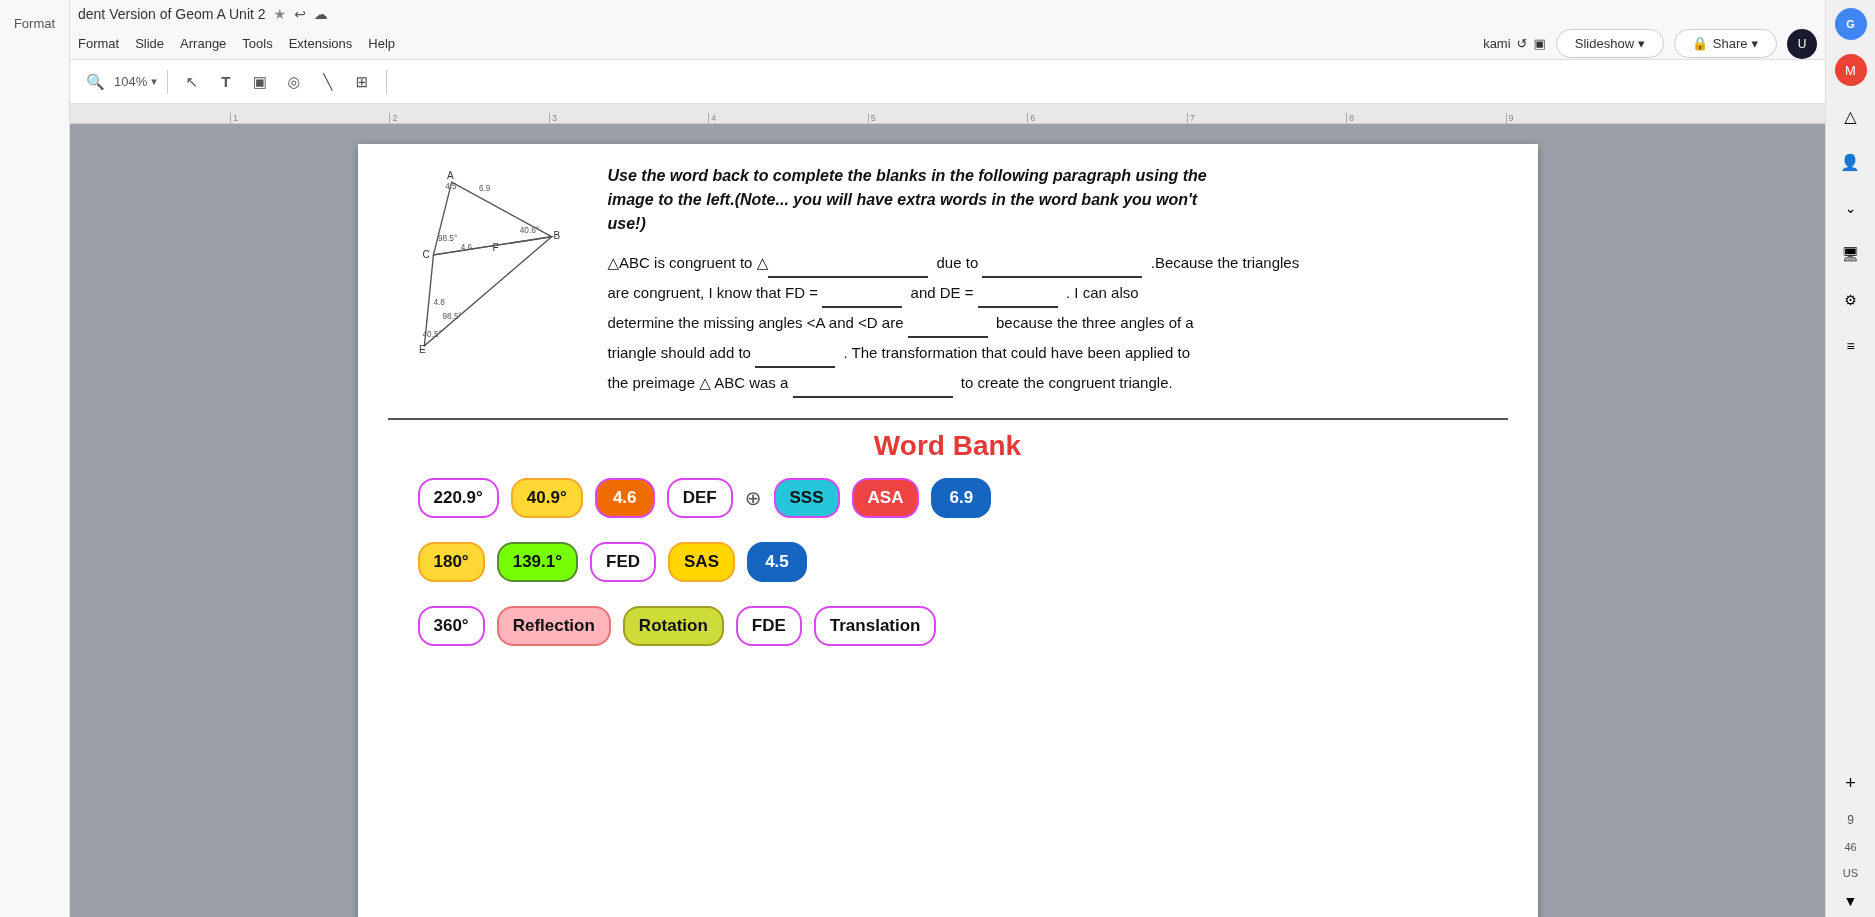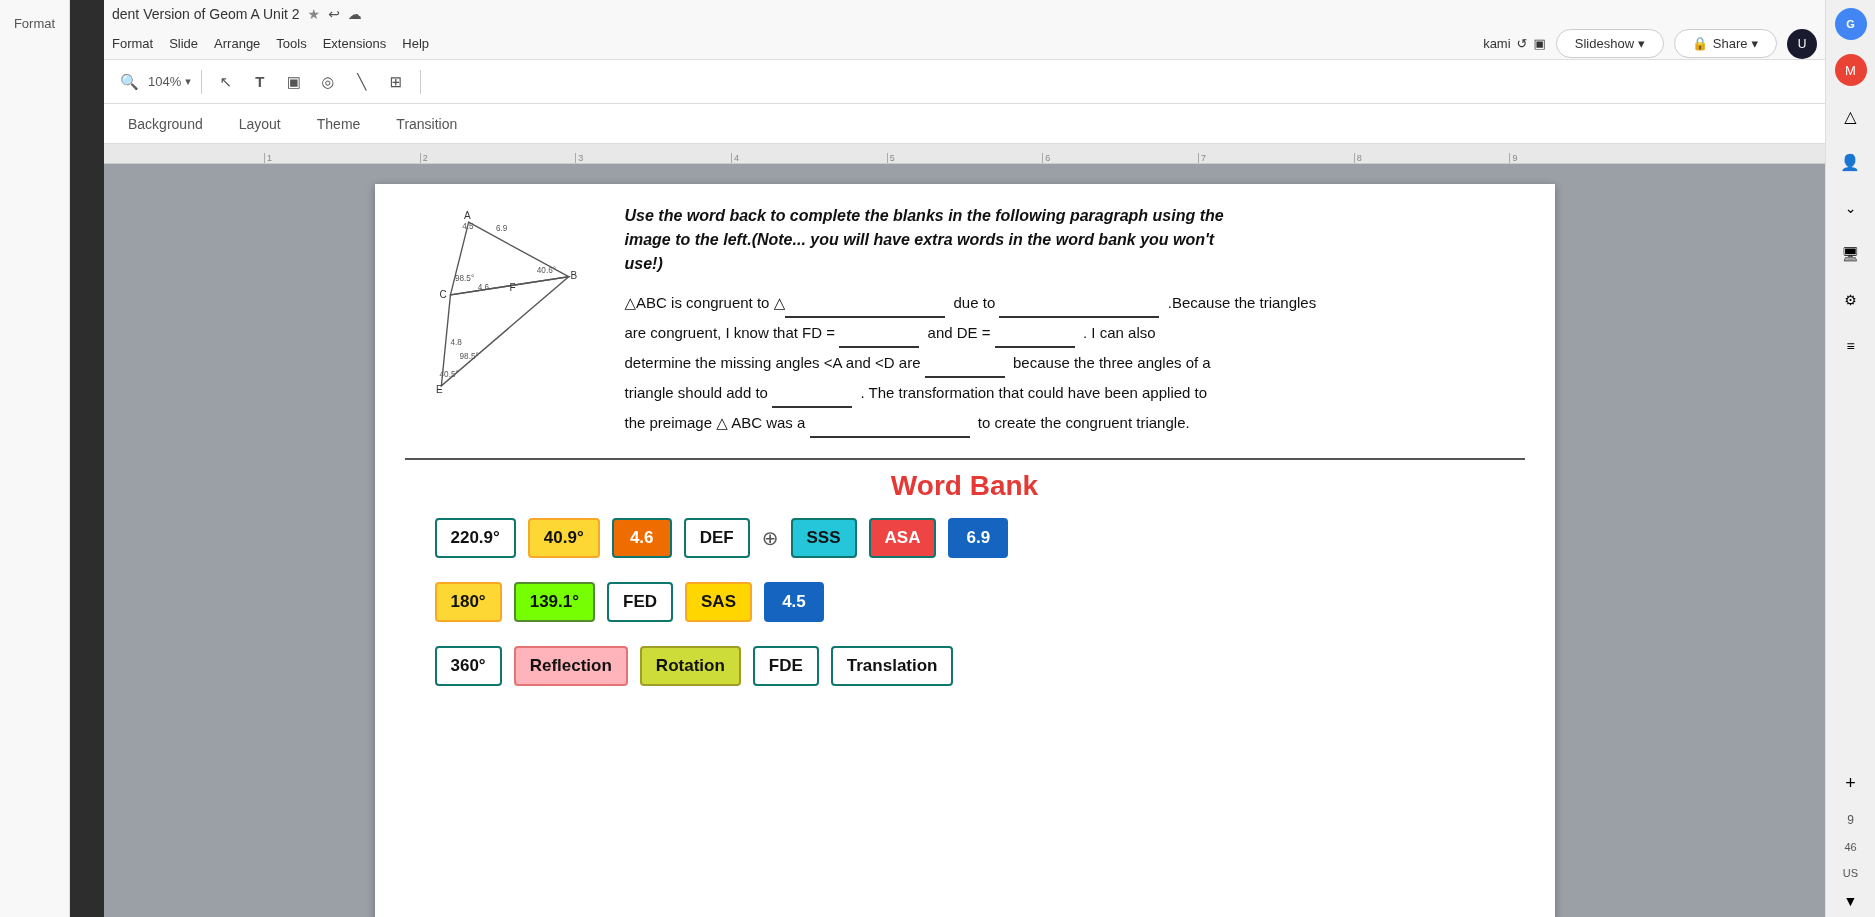--- a/index.html
+++ b/index.html
@@ -11,21 +11,20 @@
       overflow: hidden;
       display: flex;
     }
 
     
     .main-area {
       flex: 1;
       display: flex;
       flex-direction: column;
       background: #f0f0f0;
-      margin-left: 34px;
     }
 
     
     .menu-bar {
       background: #f8f8f8;
       display: flex;
       align-items: center;
       padding: 4px 8px;
       gap: 16px;
       border-bottom: 1px solid #ddd;
@@ -264,22 +263,22 @@
       gap: 12px;
       padding: 0 30px;
       align-items: center;
       justify-content: flex-start;
     }
 
     .wb-item {
       padding: 8px 14px;
       font-size: 17px;
       font-weight: 600;
-      border: 2px solid #0f766e;
-      border-radius: 4px;
+      border: 2px solid #d946ef;
+      border-radius: 16px;
       color: #111;
       cursor: pointer;
       min-width: 60px;
       text-align: center;
     }
 
     .wb-white { background: #fff; }
     .wb-yellow { background: #fdd835; border-color: #f9a825; }
     .wb-orange { background: #ef6c00; color: #fff; }
     .wb-teal { background: #26c6da; }
@@ -372,26 +371,20 @@
     <div class="toolbar-sep"></div>
     <button class="toolbar-btn">↖</button>
     <button class="toolbar-btn" style="font-weight:bold;">T</button>
     <button class="toolbar-btn">▣</button>
     <button class="toolbar-btn">◎</button>
     <button class="toolbar-btn">╲</button>
     <button class="toolbar-btn">⊞</button>
     <div class="toolbar-sep"></div>
   </div>
 
-  <div class="secondary-toolbar">
-    <span>Background</span>
-    <span>Layout</span>
-    <span>Theme</span>
-    <span>Transition</span>
-  </div>
 
   <div class="ruler">
     <div class="ruler-marks">
       <div class="ruler-mark">1</div>
       <div class="ruler-mark">2</div>
       <div class="ruler-mark">3</div>
       <div class="ruler-mark">4</div>
       <div class="ruler-mark">5</div>
       <div class="ruler-mark">6</div>
       <div class="ruler-mark">7</div>

